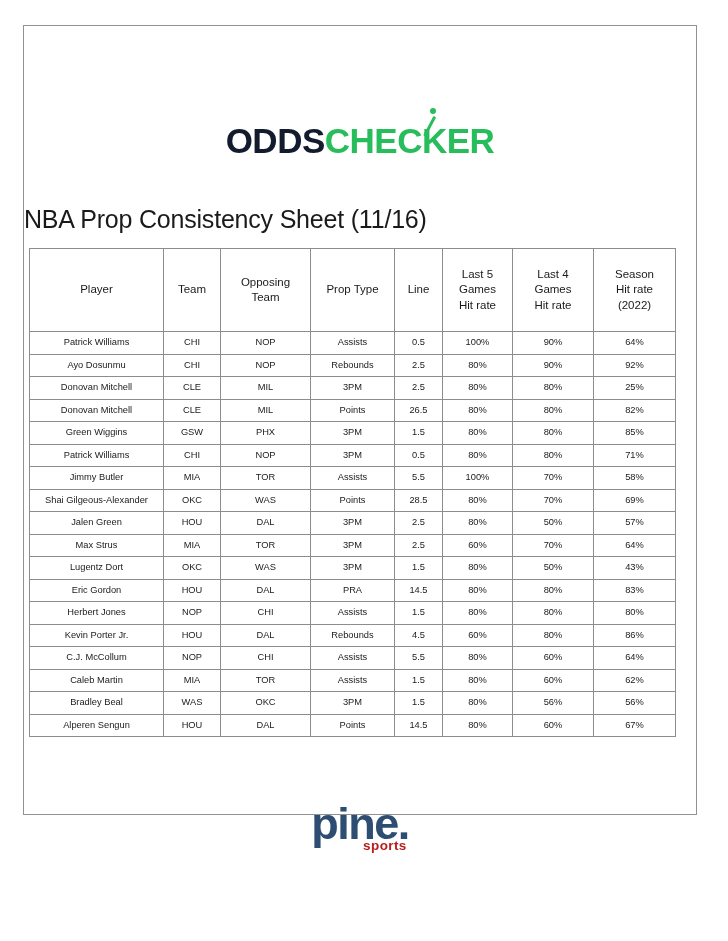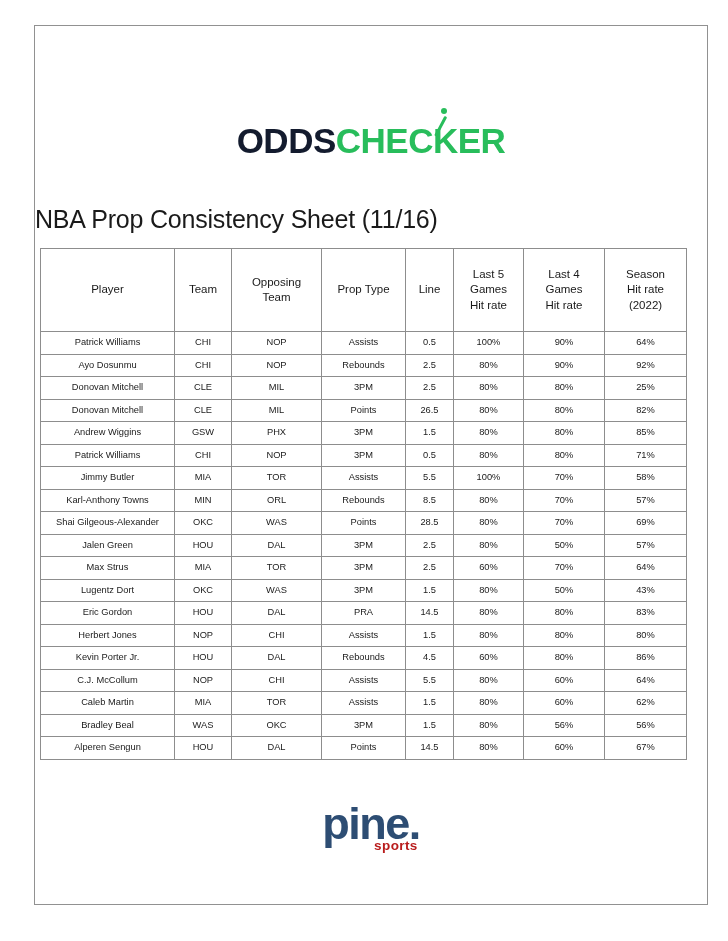--- a/index.html
+++ b/index.html
@@ -9,24 +9,24 @@
   }
   body {
     width: 728px;
     height: 941px;
     font-family: "Liberation Sans", sans-serif;
     -webkit-font-smoothing: antialiased;
   }
 
   #page {
     position: absolute;
-    left: 34px;
+    left: 23px;
     top: 25px;
     width: 674px;
-    height: 880px;
+    height: 790px;
     border: 1px solid #919191;
     box-sizing: border-box;
     background: #ffffff;
   }
 
   
   .brand-header {
     position: absolute;
     left: 0;
     top: 97px;
@@ -224,21 +224,21 @@
             <td>Donovan Mitchell</td>
             <td>CLE</td>
             <td>MIL</td>
             <td>Points</td>
             <td>26.5</td>
             <td>80%</td>
             <td>80%</td>
             <td>82%</td>
           </tr>
           <tr>
-            <td>Andrew Wiggins</td>
+            <td>Green Wiggins</td>
             <td>GSW</td>
             <td>PHX</td>
             <td>3PM</td>
             <td>1.5</td>
             <td>80%</td>
             <td>80%</td>
             <td>85%</td>
           </tr>
           <tr>
             <td>Patrick Williams</td>
@@ -252,30 +252,20 @@
           </tr>
           <tr>
             <td>Jimmy Butler</td>
             <td>MIA</td>
             <td>TOR</td>
             <td>Assists</td>
             <td>5.5</td>
             <td>100%</td>
             <td>70%</td>
             <td>58%</td>
-          </tr>
-          <tr>
-            <td>Karl-Anthony Towns</td>
-            <td>MIN</td>
-            <td>ORL</td>
-            <td>Rebounds</td>
-            <td>8.5</td>
-            <td>80%</td>
-            <td>70%</td>
-            <td>57%</td>
           </tr>
           <tr>
             <td>Shai Gilgeous-Alexander</td>
             <td>OKC</td>
             <td>WAS</td>
             <td>Points</td>
             <td>28.5</td>
             <td>80%</td>
             <td>70%</td>
             <td>69%</td>

